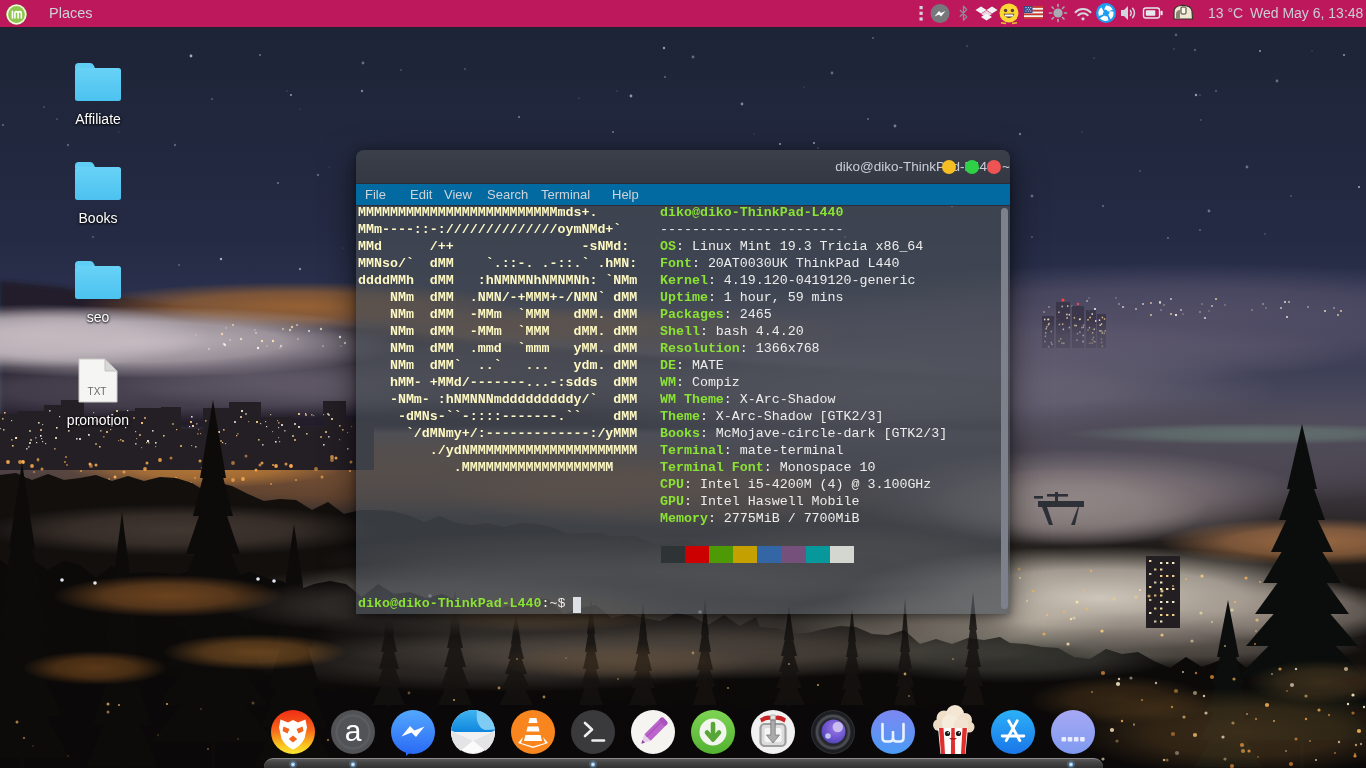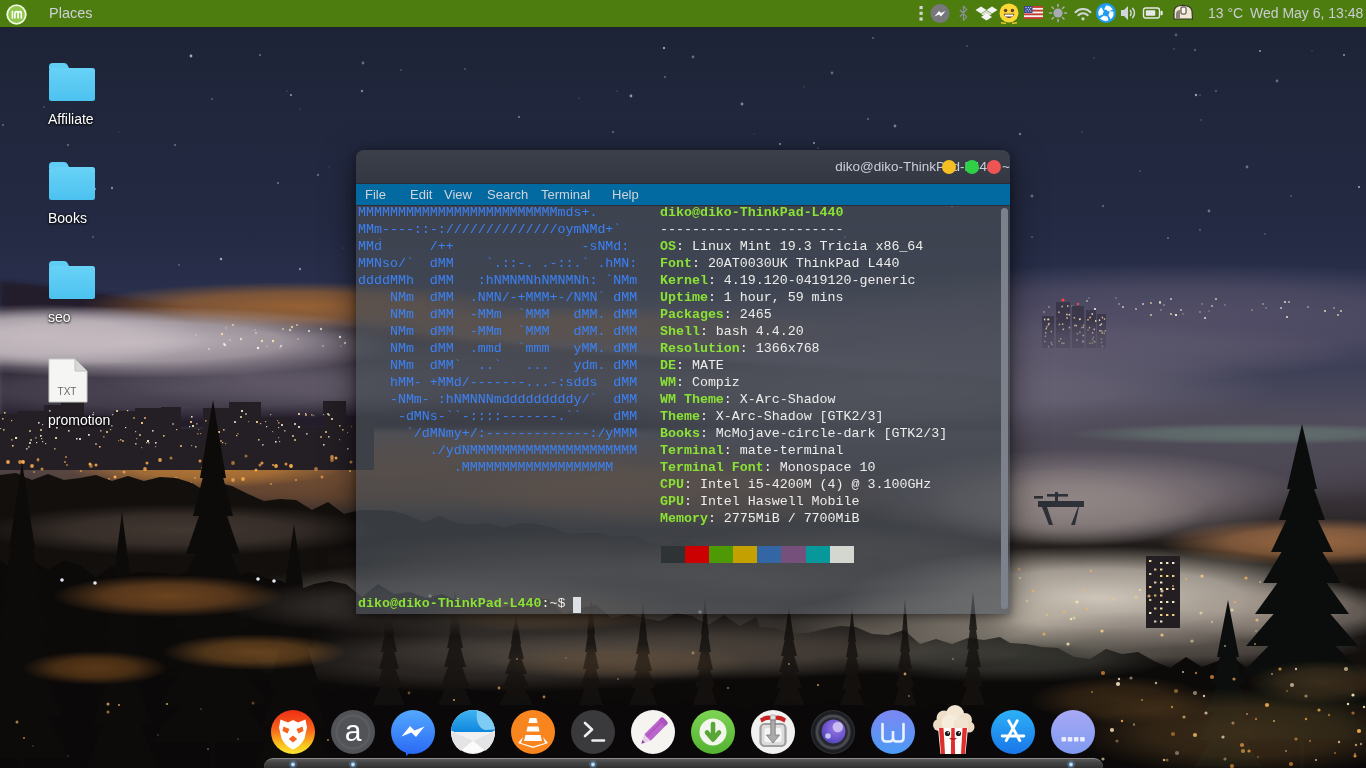--- a/index.html
+++ b/index.html
@@ -1,30 +1,30 @@
 <!DOCTYPE html>
 <html><head><meta charset="utf-8"><style>
 *{margin:0;padding:0;box-sizing:border-box}
 html,body{width:1366px;height:768px;overflow:hidden;background:#000;font-family:"Liberation Sans",sans-serif}
 #stage{position:relative;width:1366px;height:768px;overflow:hidden}
 #wall{position:absolute;left:0;top:0}
-#panel{position:absolute;left:0;top:0;width:1366px;height:28px;background:#4d7c0f;border-bottom:1px solid #20232a}
+#panel{position:absolute;left:0;top:0;width:1366px;height:28px;background:#be185d;border-bottom:1px solid #20232a}
 #panel .places{position:absolute;left:49px;top:5px;font-size:14.5px;color:#ced2d8}
 #mintlogo{position:absolute;left:5px;top:3px}
-.dicon{position:absolute;width:100px;}
+.dicon{position:absolute;width:100px;text-align:center}
 .dicon .lbl{margin-top:5px;font-size:14px;color:#fff;text-shadow:0 1px 2px rgba(0,0,0,.9),0 0 3px rgba(0,0,0,.7)}
 #term{position:absolute;left:356px;top:150px;width:654px;height:464px;border-radius:8px 8px 0 0;box-shadow:0 12px 34px rgba(0,0,0,.55),0 2px 8px rgba(0,0,0,.4)}
 #tbar{position:absolute;left:0;top:0;width:654px;height:34px;background:linear-gradient(#3a3f4a,#333843);border-radius:8px 8px 0 0;border-bottom:1px solid #2a2d35}
 #tbar .title{position:absolute;width:100%;text-align:right;top:9px;font-size:13.5px;color:#c9ced7}
 .wbtn{position:absolute;top:10px;width:14px;height:14px;border-radius:50%}
 #menubar{position:absolute;left:0;top:34px;width:654px;height:22px;background:#0369a1;border-bottom:1px solid #2b2e37;font-size:13px;color:#ced3da}
 #menubar span{position:absolute;top:3px}
 #tcontent{position:absolute;left:0;top:56px;width:654px;height:408px;background:rgba(72,78,86,0.70)}
 pre{font-family:"Liberation Mono",monospace;font-size:13.3px;line-height:17px;position:absolute;white-space:pre}
-#art{left:2px;top:-2px;color:#3b82f6;font-weight:normal}
+#art{left:2px;top:-2px;color:#fef9c3;font-weight:bold}
 #info{left:304px;top:-2px;color:#8ae234}
 #info b{color:#8ae234;font-weight:bold}
 #info .w,#prompt .w{color:#ededeb;font-weight:normal}
 #pal{position:absolute;left:305px;top:340px;font-size:0}
 #pal i{display:inline-block;width:24.1px;height:17px}
 #prompt{left:2px;top:389px;color:#8ae234;font-weight:bold}
 #cursor{position:absolute;left:217px;top:391px;width:8px;height:16px;background:#dde1e6}
 #sthumb{position:absolute;left:645px;top:2px;width:7px;height:401px;background:#7d818b;border-radius:3.5px}
 #dockbar{position:absolute;left:264px;top:758px;width:839px;height:10px;background:linear-gradient(#5a5a5a 0%,#454545 35%,#323232 100%);border-radius:9px 9px 0 0;border-top:1px solid #8a8a8a}
 </style></head>

